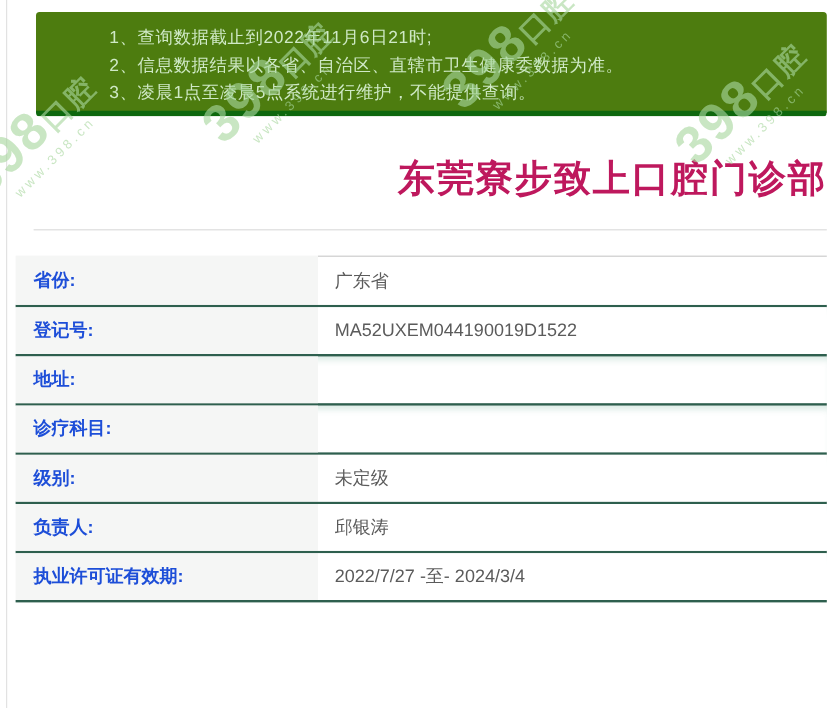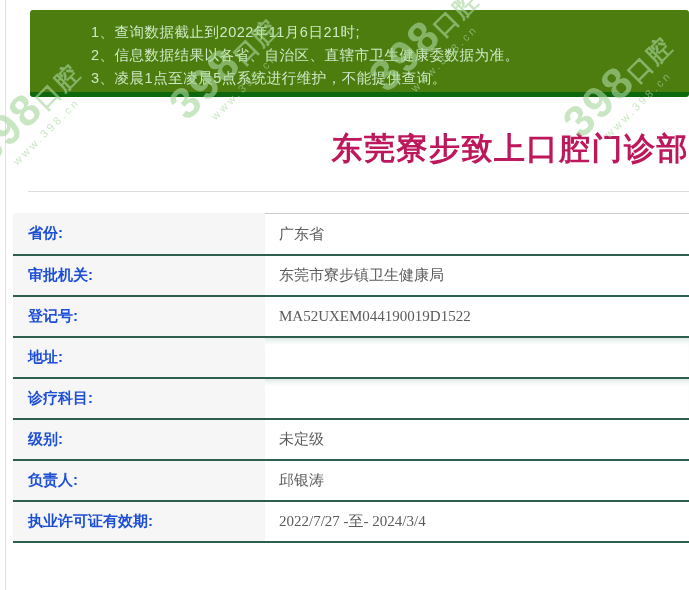--- a/index.html
+++ b/index.html
@@ -48,21 +48,21 @@
     box-shadow: inset 0 6px 5px -3px rgba(70,150,120,0.20);
   }
   .cell-label {
     width:252px; box-sizing:border-box; background:#f5f6f5;
     display:flex; align-items:center; padding-left:15px;
     font-size:15px; font-weight:bold; color:#1d4ed8;
   }
   .cell-value {
     flex:1; box-sizing:border-box; background:#ffffff;
     display:flex; align-items:center; padding-left:14px;
-    font-size:15px; color:#5b5b5b;font-family:Liberation Serif, serif;
+    font-size:15px; color:#5b5b5b;
   }
   .row:first-child .cell-value { border-top:1px solid #cccccc; }
   
   .wm {
     position:absolute; z-index:20; pointer-events:none;
     transform:translate(-50%,-50%) rotate(-45deg);
     text-align:center; white-space:nowrap;
     color:rgba(168,214,158,0.62);
   }
   .wm-main { font-size:44px; font-weight:bold; letter-spacing:2px; line-height:1; }
@@ -84,24 +84,20 @@
   <div class="banner-line">3、凌晨1点至凌晨5点系统进行维护，不能提供查询。</div>
 </div>
 
 <div class="title">东莞寮步致上口腔门诊部</div>
 <div class="title-divider"></div>
 
 <div class="info-table">
   <div class="row">
     <div class="cell-label">省份:</div>
     <div class="cell-value">广东省</div>
-  </div>
-  <div class="row">
-    <div class="cell-label">审批机关:</div>
-    <div class="cell-value">东莞市寮步镇卫生健康局</div>
   </div>
   <div class="row">
     <div class="cell-label">登记号:</div>
     <div class="cell-value">MA52UXEM044190019D1522</div>
   </div>
   <div class="row">
     <div class="cell-label">地址:</div>
   </div>
   <div class="row">
     <div class="cell-label">诊疗科目:</div>

